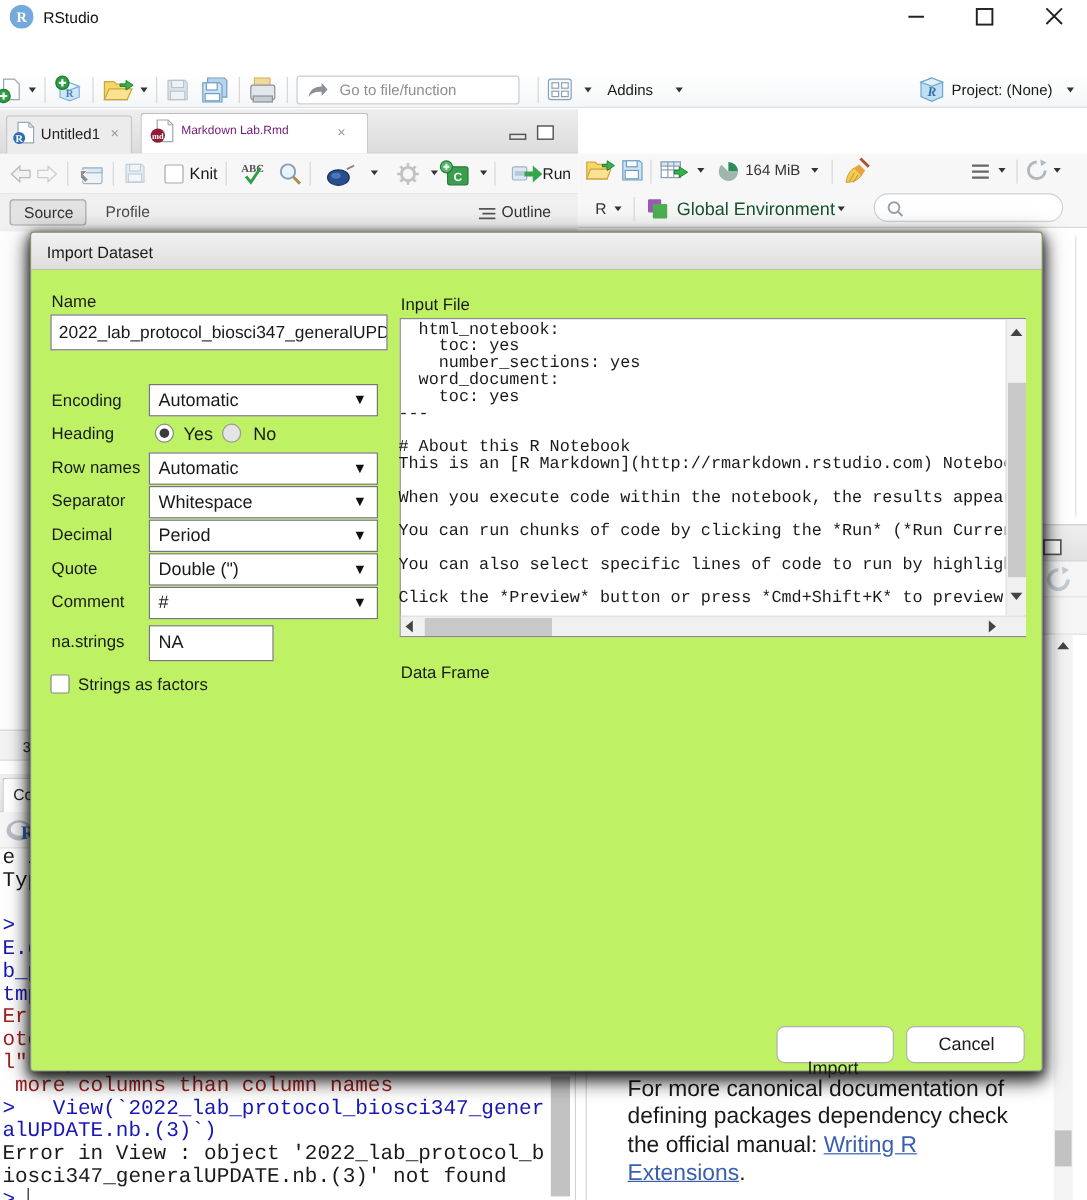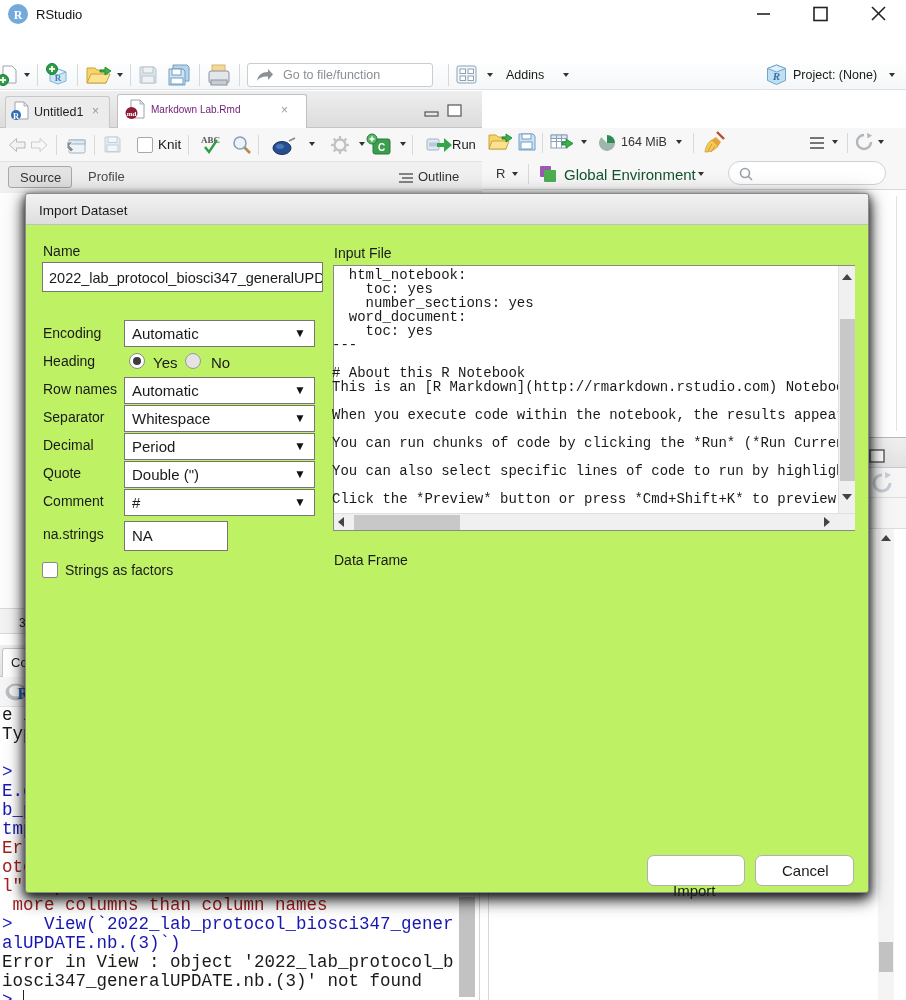--- a/index.html
+++ b/index.html
@@ -352,20 +352,21 @@
     <svg class="abs" style="left:388px;top:3px" width="24" height="24" viewBox="0 0 24 24">
       <path d="M12 4 a8 8 0 1 0 8 8" fill="none" stroke="#c4ccd4" stroke-width="3"></path>
       <path d="M15 1 l6 3 l-5.5 3.5 z" fill="#c4ccd4"></path>
     </svg>
   </div>
 
   <div class="abs" style="left:0;top:60px;width:424px;height:31px;background:#f6f6f6;border-bottom:1px solid #ddd;"></div>
   <div class="abs" style="left:6px;top:0;width:1px;height:563px;background:#d8d8d8;z-index:2;"></div>
 
   <div class="abs" style="left:0;top:91px;width:424px;height:472px;background:#fff;">
+    <div class="abs" style="left:41px;top:367px;font-size:19px;line-height:23.3px;color:#1a1a1a;white-space:nowrap;">For more canonical documentation of<br>defining packages dependency check<br>the official manual: <span style="color:#3a5fb0;text-decoration:underline;">Writing R</span><br><span style="color:#3a5fb0;text-decoration:underline;">Extensions</span>.</div>
 
     <div class="abs" style="left:396px;top:0;width:16px;height:472px;background:#f4f4f4;">
       <div class="tri-up abs" style="left:3px;top:6px;"></div>
       <div class="abs" style="left:1px;top:413px;width:14px;height:30px;background:#c2c2c2;"></div>
     </div>
   </div>
 </div>
 
 <div class="abs" style="left:25px;top:193px;width:844px;height:700px;z-index:10;background:#bef264;border:1px solid #8a8a8a;border-radius:3px;box-shadow:0 8px 14px rgba(0,0,0,0.55), 0 3px 22px rgba(0,0,0,0.35), 0 1px 6px rgba(0,0,0,0.4), -4px 4px 10px rgba(0,0,0,0.25), 4px 4px 10px rgba(0,0,0,0.25);">
 

